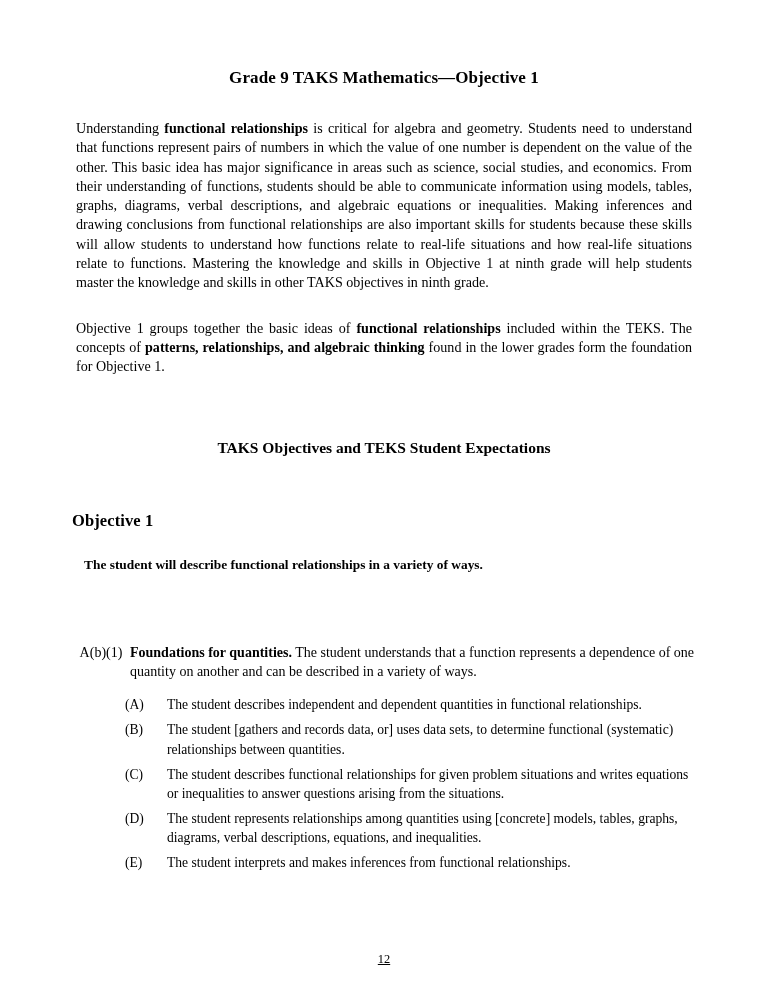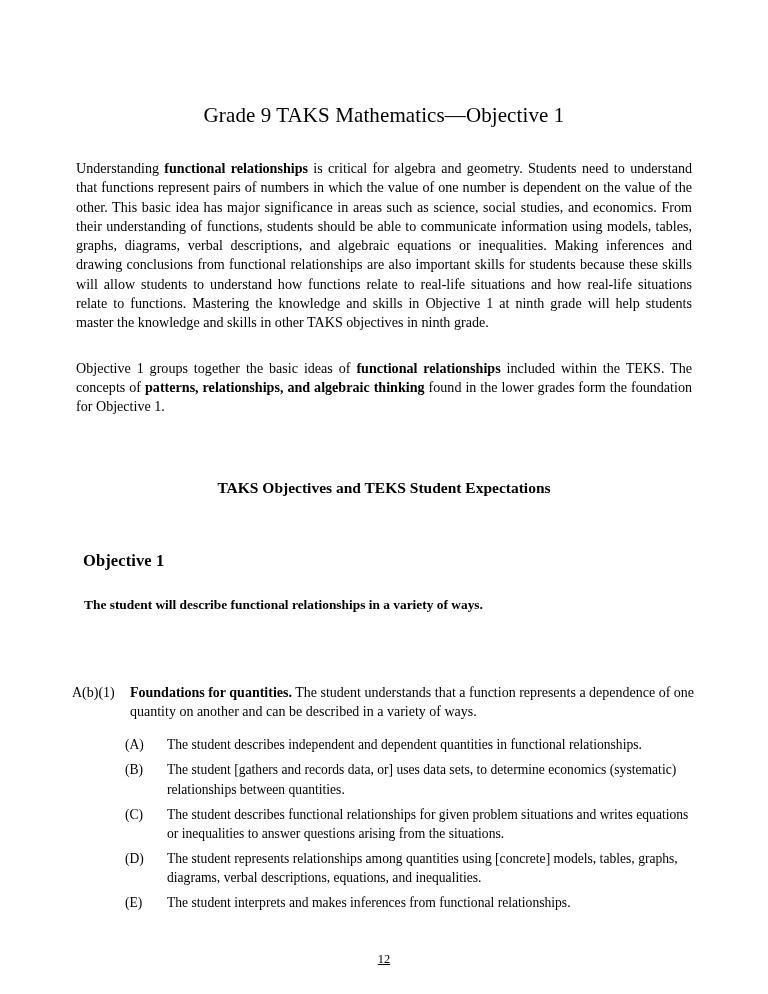--- a/index.html
+++ b/index.html
@@ -24,25 +24,25 @@
   }
   .content {
     position: absolute;
     left: 72px;
     top: 0;
     width: 624px;
   }
 
   
   .doc-title {
-    font-size: 21px;
-    font-weight: normal;
+    font-size: 17px;
+    font-weight: bold;
     text-align: center;
     margin: 0;
-    padding-top: 103px;
+    padding-top: 68px;
     letter-spacing: 0.1px;
   }
 
   
   .body-para {
     font-size: 14.1px;
     line-height: 19.3px;
     text-align: justify;
     text-justify: inter-word;
     margin: 4px;
@@ -61,21 +61,21 @@
     font-weight: bold;
     text-align: center;
     margin: 16px;
     padding-top: 46px;
   }
 
   
   .objective-title {
     font-size: 16.5px;
     font-weight: bold;
-    margin: 11px;
+    margin: 0;
     padding-top: 38px;
     letter-spacing: 0.1px;
   }
   .objective-subtitle {
     font-size: 13.4px;
     font-weight: bold;
     margin: 12px;
     padding-top: 14px;
   }
 
@@ -87,20 +87,21 @@
     margin: 0;
     padding-top: 58px;
     padding-left: 58px;
   }
   .standard-code {
     position: absolute;
     left: 0;
     top: 58px;
     width: 58px;
     font-weight: normal;
+    text-align: center;
   }
   .standard-text b {
     font-weight: bold;
   }
 
   
   .expectations {
     margin: 0;
     padding: 14px 0 0 0;
     list-style: none;
@@ -161,21 +162,21 @@
       <span class="standard-text"><b>Foundations for quantities.</b><span> The student understands that a function represents a dependence of one quantity on another and can be described in a variety of ways.</span></span>
     </div>
 
     <ul class="expectations">
       <li class="expectation">
         <span class="expectation-letter">(A)</span>
         <span>The student describes independent and dependent quantities in functional relationships.</span>
       </li>
       <li class="expectation">
         <span class="expectation-letter">(B)</span>
-        <span>The student [gathers and records data, or] uses data sets, to determine economics (systematic) relationships between quantities.</span>
+        <span>The student [gathers and records data, or] uses data sets, to determine functional (systematic) relationships between quantities.</span>
       </li>
       <li class="expectation">
         <span class="expectation-letter">(C)</span>
         <span>The student describes functional relationships for given problem situations and writes equations or inequalities to answer questions arising from the situations.</span>
       </li>
       <li class="expectation">
         <span class="expectation-letter">(D)</span>
         <span>The student represents relationships among quantities using [concrete] models, tables, graphs, diagrams, verbal descriptions, equations, and inequalities.</span>
       </li>
       <li class="expectation">

